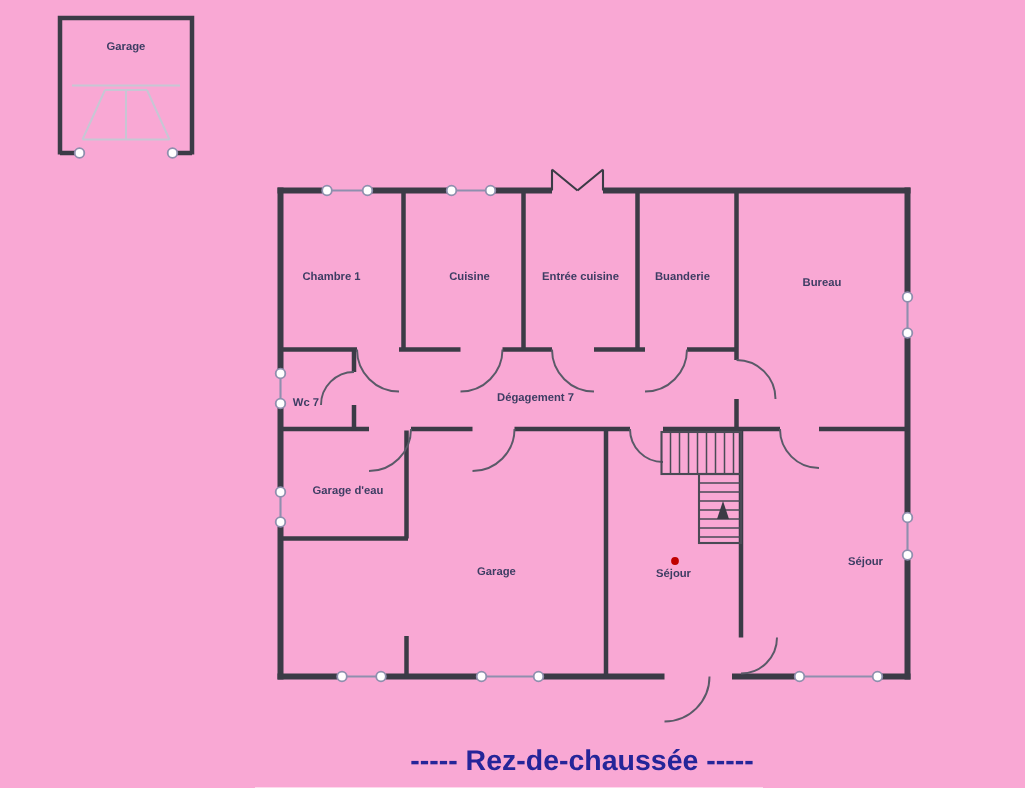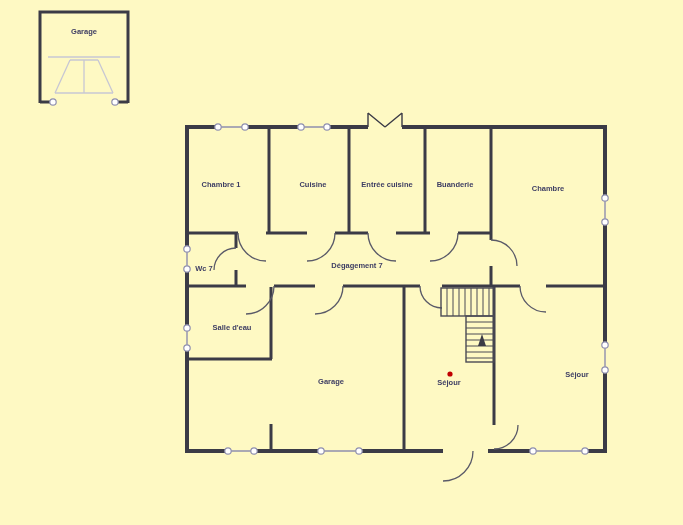--- a/index.html
+++ b/index.html
@@ -1,17 +1,17 @@
 <!DOCTYPE html>
 <html><head>
 <meta charset="utf-8">
 <style>
   html,body{margin:0;padding:0;background:#ffffff;}
   #canvas{
-    position:relative;width:683px;height:525px;background:#fef9c3;overflow:hidden;
+    position:relative;width:683px;height:525px;background:#f9a8d4;overflow:hidden;
     font-family:"Liberation Sans",sans-serif;
   }
   #plan-svg{position:absolute;left:0;top:0;}
   .room-label{
     position:absolute;transform:translate(-50%,-50%);
     font-family:"Liberation Sans",sans-serif;
     font-size:7.5px;font-weight:bold;color:#3d3d63;
     white-space:nowrap;letter-spacing:0px;
   }
   .floor-title{
@@ -128,21 +128,22 @@
     </g>
 
     <circle cx="450" cy="374" r="2.6" fill="#c00000" stroke="none"></circle>
   </svg>
 
   <span class="room-label" style="left:84px;top:31px">Garage</span>
   <span class="room-label" style="left:221px;top:184px">Chambre 1</span>
   <span class="room-label" style="left:313px;top:184px">Cuisine</span>
   <span class="room-label" style="left:387px;top:184px">Entrée cuisine</span>
   <span class="room-label" style="left:455px;top:184px">Buanderie</span>
-  <span class="room-label" style="left:548px;top:188px">Chambre</span>
+  <span class="room-label" style="left:548px;top:188px">Bureau</span>
   <span class="room-label" style="left:357px;top:265px">Dégagement 7</span>
   <span class="room-label" style="left:204px;top:268px">Wc 7</span>
-  <span class="room-label" style="left:232px;top:327px">Salle d'eau</span>
+  <span class="room-label" style="left:232px;top:327px">Garage d'eau</span>
   <span class="room-label" style="left:331px;top:381px">Garage</span>
   <span class="room-label" style="left:449px;top:382px">Séjour</span>
   <span class="room-label" style="left:577px;top:374px">Séjour</span>
 
+  <div class="floor-title">-----  Rez-de-chaussée  -----</div>
 </div>
 
 </body></html>

